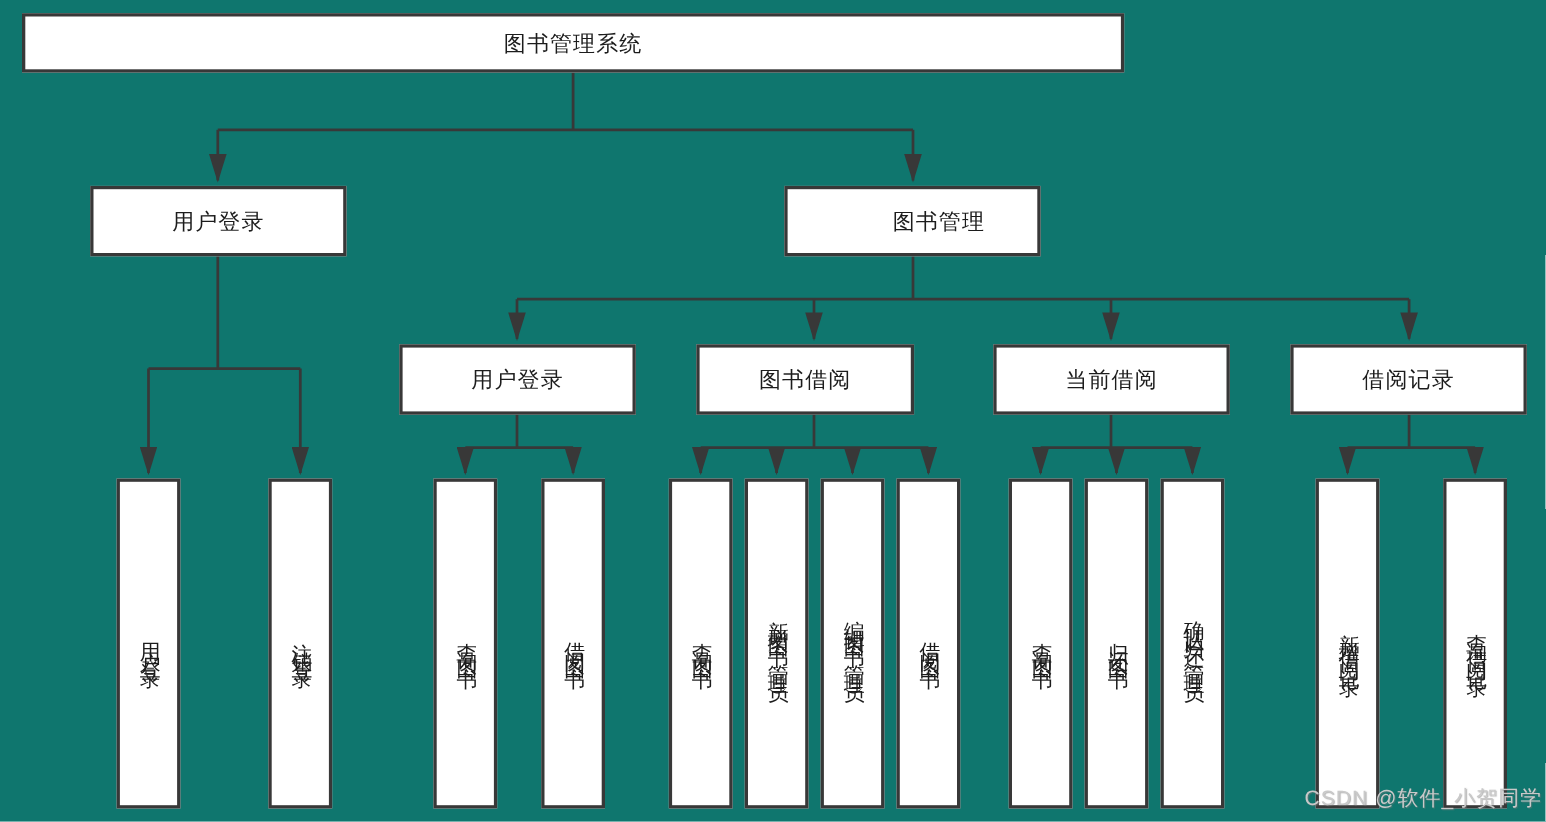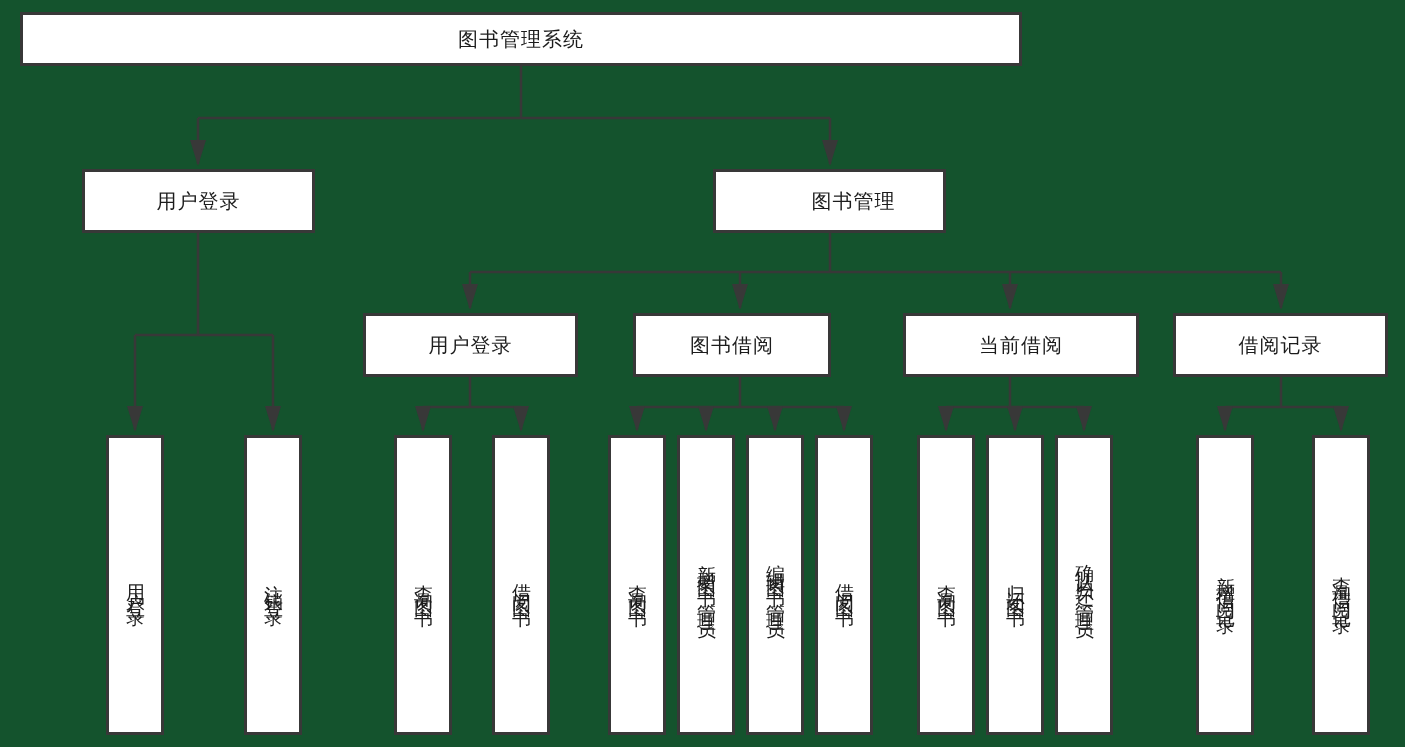--- a/index.html
+++ b/index.html
@@ -1,17 +1,17 @@
 <!DOCTYPE html>
 <html><head>
 <meta charset="utf-8">
 <style>
   html,body{margin:0;padding:0;background:#ffffff;}
   .canvas{
-    position:relative;width:1405px;height:747px;background:#14532d;
+    position:relative;width:1405px;height:747px;background:#0f766e;
     font-family:"Liberation Sans","DejaVu Sans",sans-serif;overflow:hidden;
   }
   svg.connectors{position:absolute;left:0;top:0;width:1405px;height:747px;}
   .node{
     position:absolute;box-sizing:border-box;background:#ffffff;
     border:3px solid #383838;color:#1c1c1c;
     display:flex;align-items:center;justify-content:center;
     font-size:20px;letter-spacing:1px;white-space:nowrap;
   }
   .leaf{top:435px;width:58px;height:300px;}
@@ -89,21 +89,21 @@
   <div class="node" style="left:713px;top:169px;width:233px;height:64px;padding-left:48px;">
     <span>图书管理</span>
   </div>
 
   <div class="node" style="left:363px;top:313px;width:215px;height:64px;">
     <span>用户登录</span>
   </div>
   <div class="node" style="left:633px;top:313px;width:198px;height:64px;">
     <span>图书借阅</span>
   </div>
-  <div class="node" style="left:903px;top:313px;width:236px;height:64px;">
+  <div class="node" style="left:903px;top:313px;width:215px;height:64px;">
     <span>当前借阅</span>
   </div>
   <div class="node" style="left:1173px;top:313px;width:215px;height:64px;">
     <span>借阅记录</span>
   </div>
 
   <div class="node leaf" style="left:106px;">
     <span>用户登录</span>
   </div>
   <div class="node leaf" style="left:244px;">
@@ -140,13 +140,14 @@
     <span>确认归还（管理员）</span>
   </div>
 
   <div class="node leaf" style="left:1196px;">
     <span>新增借阅记录</span>
   </div>
   <div class="node leaf" style="left:1312px;">
     <span>查询借阅记录</span>
   </div>
 
+  <div class="watermark">CSDN @软件_小贺同学</div>
 </div>
 
 </body></html>

